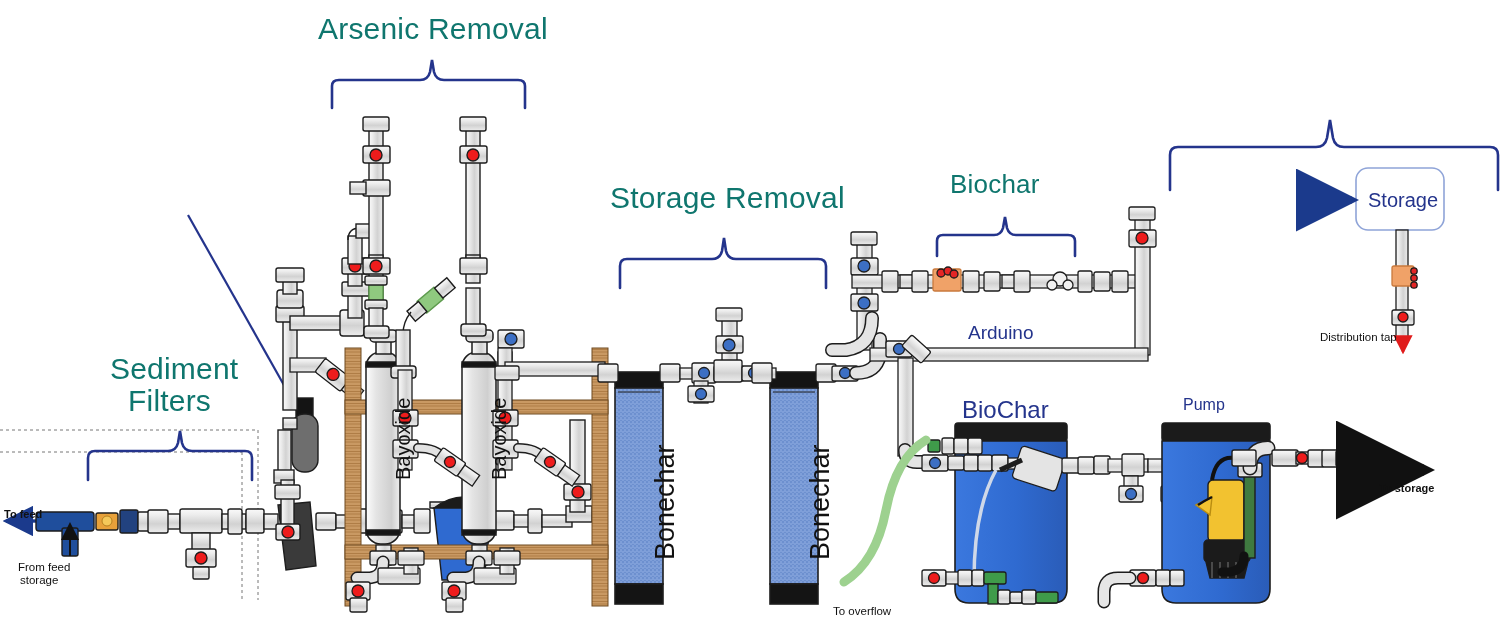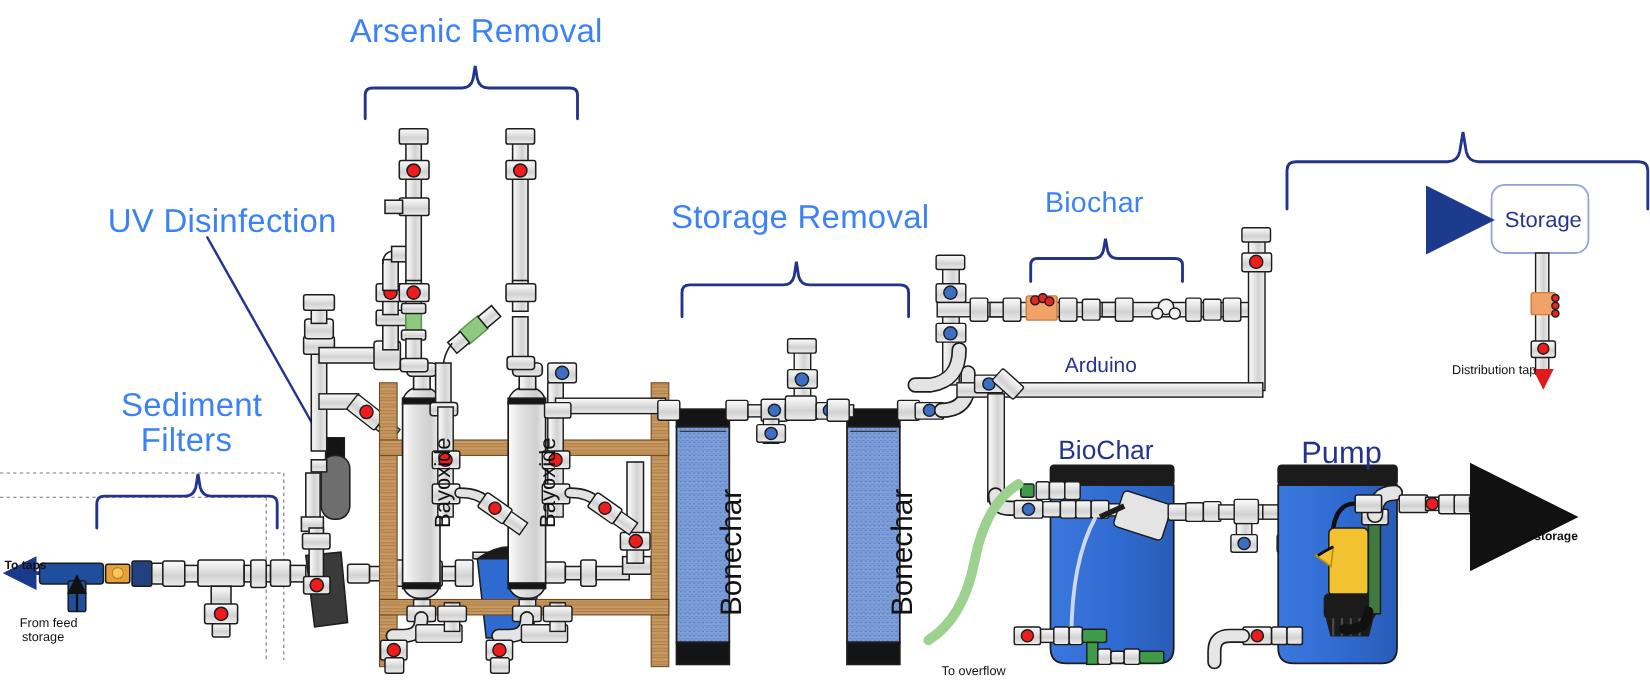--- a/index.html
+++ b/index.html
@@ -1,19 +1,19 @@
 <!DOCTYPE html>
 <html><head>
 <meta charset="utf-8">
 <style>
   html,body{margin:0;padding:0;background:#ffffff;}
   body{font-family:"Liberation Sans",sans-serif;}
   #stage{position:relative;width:1500px;height:628px;background:#fff;overflow:hidden;}
   #stage svg{position:absolute;left:0;top:0;}
-  .hd{position:absolute;color:#3b82f6;font-size:30px;letter-spacing:.2px;white-space:nowrap;}
+  .hd{position:absolute;color:#0f766e;font-size:30px;letter-spacing:.2px;white-space:nowrap;}
   .hd.sm{font-size:26px;}
   .lbl{position:absolute;color:#24348c;font-size:19px;white-space:nowrap;}
   .tiny{position:absolute;color:#111;font-size:11px;font-weight:bold;white-space:nowrap;}
   .tiny2{position:absolute;color:#111;font-size:11.5px;white-space:nowrap;}
   .vlabel{position:absolute;color:#111;font-size:20px;white-space:nowrap;transform-origin:0 0;transform:rotate(-90deg);}
   .vlabel.big{font-size:27px;}
   .stortxt{position:absolute;color:#24348c;font-size:20px;white-space:nowrap;}
 </style>
 </head>
 <body>
@@ -492,35 +492,34 @@
     <circle cx="1414" cy="278" r="3.2" fill="#e42626"></circle>
     <circle cx="1414" cy="285" r="3.2" fill="#e42626"></circle>
     <rect x="1392" y="310" width="22" height="15" rx="2" fill="url(#pipeGrad)"></rect>
     <circle cx="1403" cy="317" r="5" fill="#ee1c1c"></circle>
     <line x1="1403" y1="338" x2="1403" y2="352" stroke="#e01b1b" stroke-width="2.4" marker-end="url(#arrowRed)"></line>
   </g>
 
 </svg>
 
 <div class="hd" style="left:318px;top:12px;">Arsenic Removal</div>
-<div class="hd" style="left:98px;top:185px;">UV Disinfection</div>
 <div class="hd" style="left:610px;top:181px;">Storage Removal</div>
 <div class="hd sm" style="left:950px;top:169px;">Biochar</div>
 <div class="hd" style="left:110px;top:352px;">Sediment</div>
 <div class="hd" style="left:128px;top:384px;">Filters</div>
 
 <div class="lbl" style="left:968px;top:298px;margin-top:24px;">Arduino</div>
 <div class="lbl" style="left:962px;top:396px;font-size:24px;">BioChar</div>
-<div class="lbl" style="left:1183px;top:396px;font-size:28px;">Pump</div>
+<div class="lbl" style="left:1183px;top:396px;font-size:16px;">Pump</div>
 <div class="stortxt" style="left:1368px;top:189px;">Storage</div>
 
-<div class="tiny" style="left:4px;top:508px;">To taps</div>
+<div class="tiny" style="left:4px;top:508px;">To feed</div>
 <div class="tiny2" style="left:18px;top:561px;">From feed</div>
 <div class="tiny2" style="left:20px;top:574px;">storage</div>
-<div class="tiny2" style="left:856px;top:605px;text-align:right;">To overflow</div>
+<div class="tiny2" style="left:833px;top:605px;text-align:right;">To overflow</div>
 <div class="tiny" style="left:1379px;top:482px;">To storage</div>
 <div class="tiny2" style="left:1320px;top:331px;text-align:center;">Distribution tap</div>
 
 <div class="vlabel" style="left:392px;top:480px;">Bayoxide</div>
 <div class="vlabel" style="left:488px;top:480px;">Bayoxide</div>
 <div class="vlabel big" style="left:650px;top:560px;">Bonechar</div>
 <div class="vlabel big" style="left:805px;top:560px;">Bonechar</div>
 
 </div>
 

